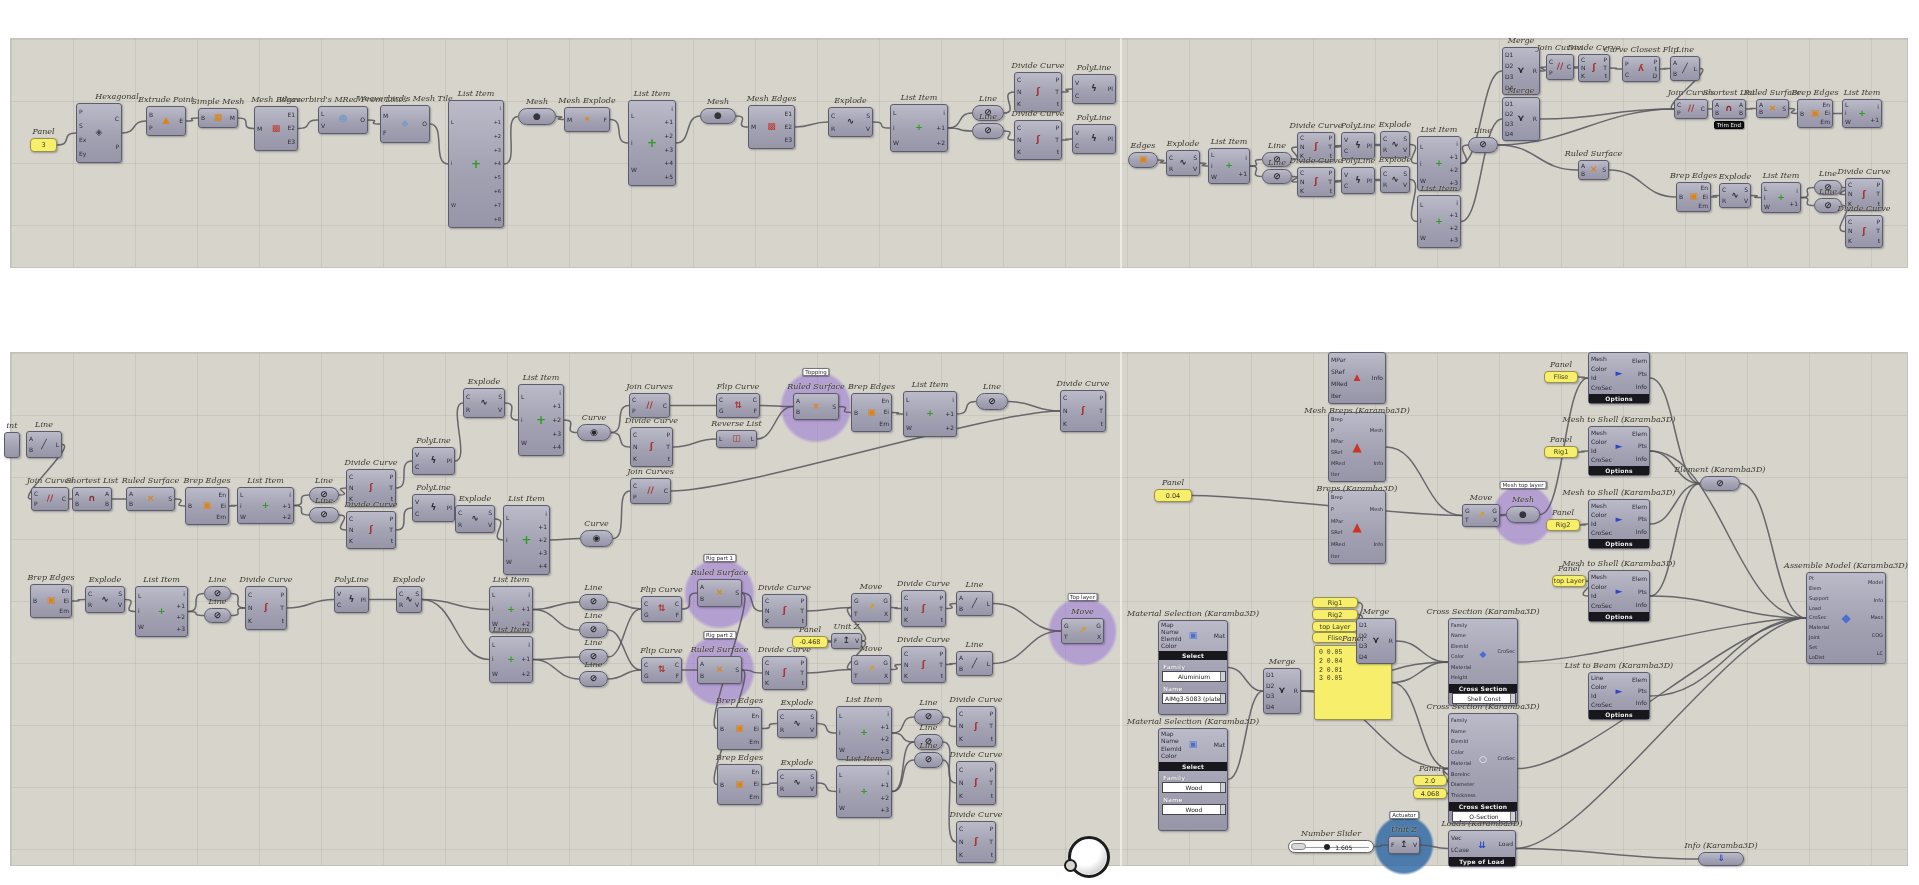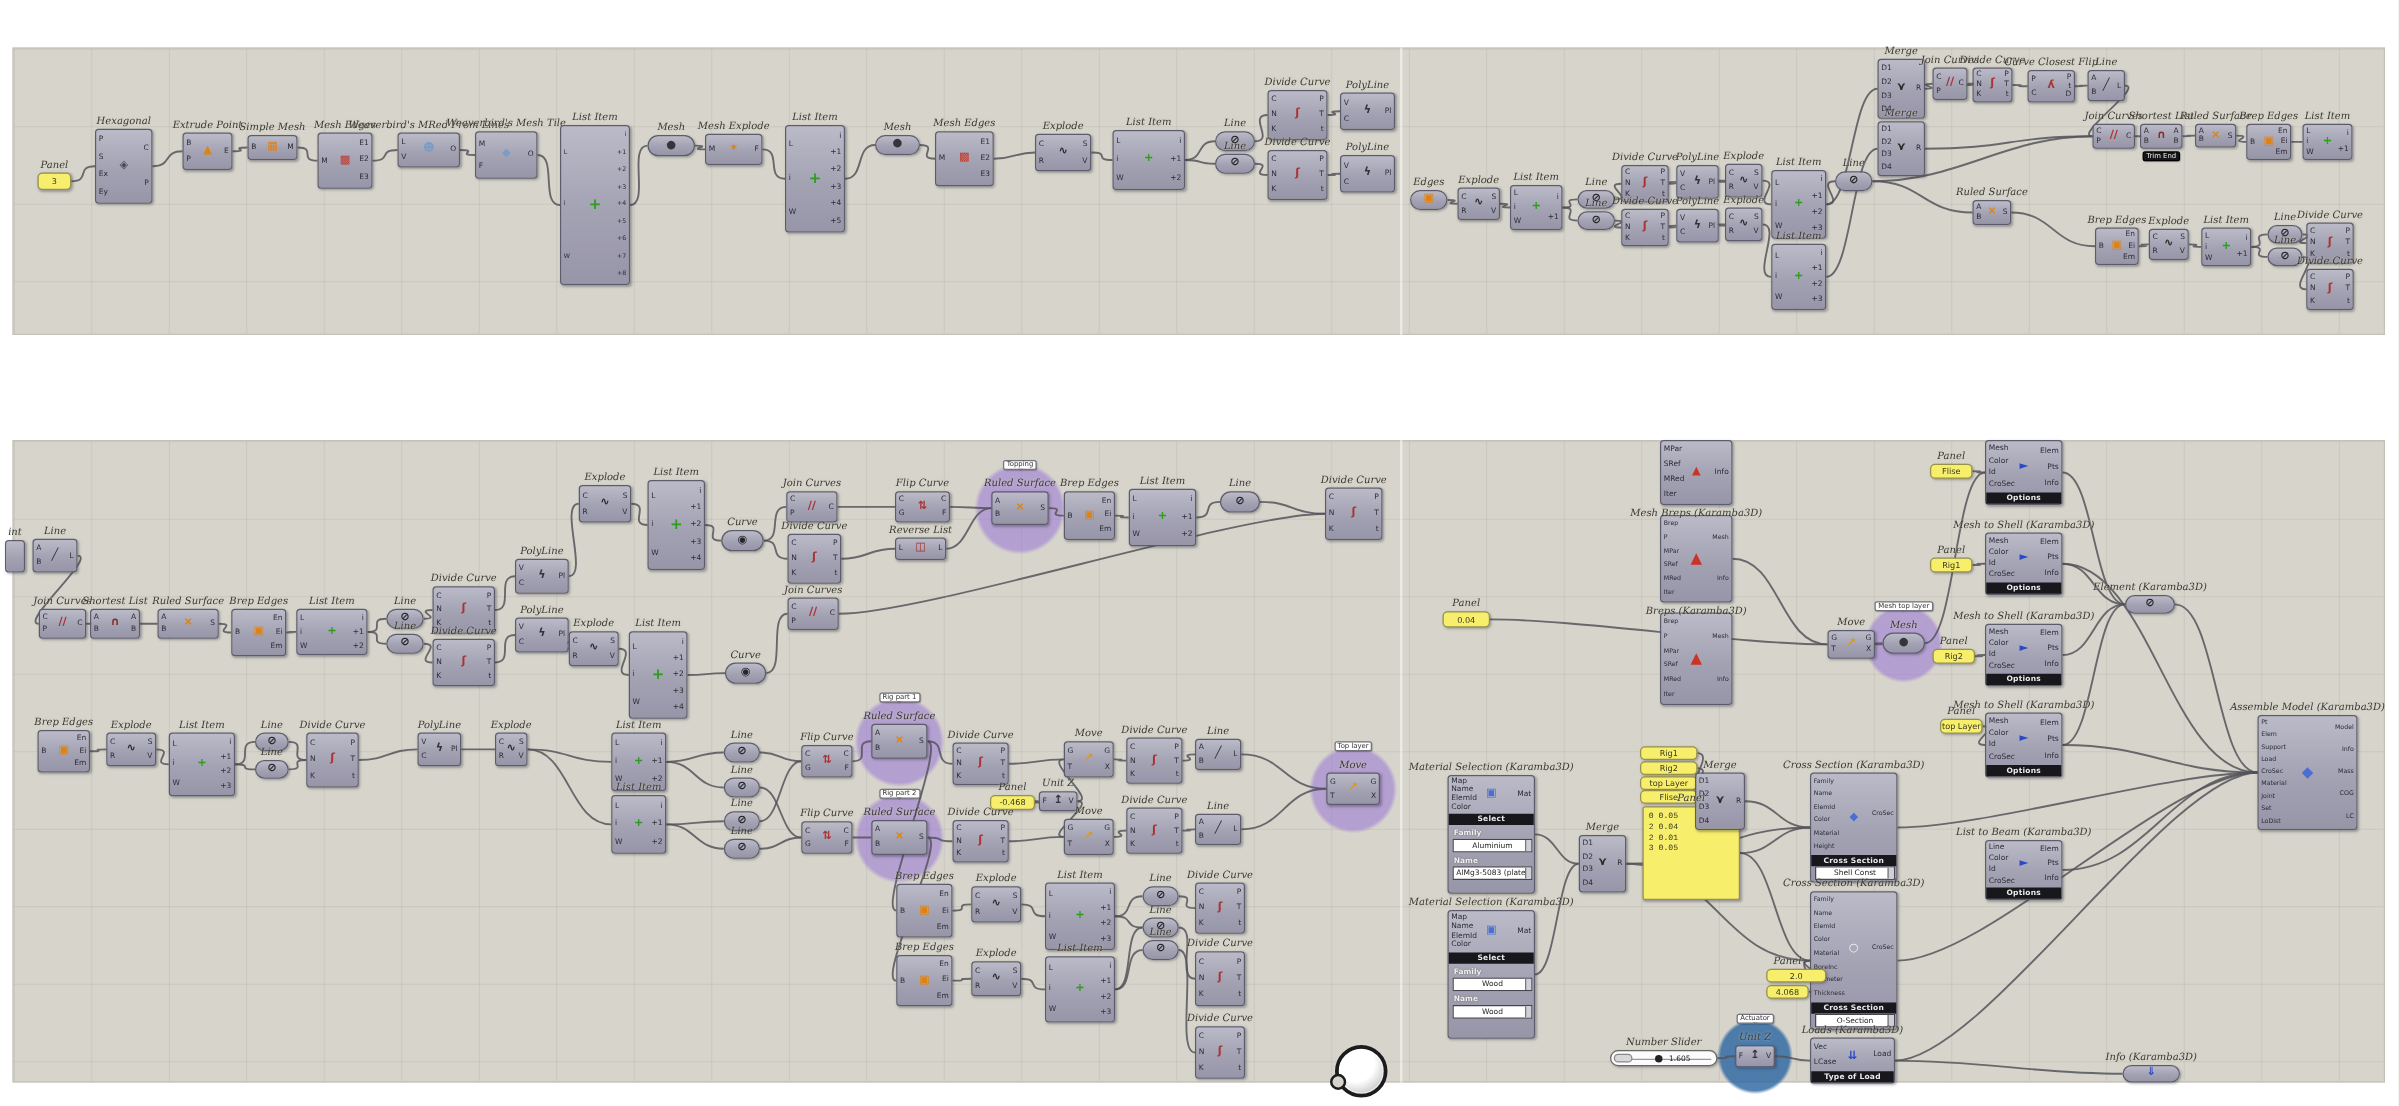--- a/index.html
+++ b/index.html
@@ -255,21 +255,21 @@
           <span>S</span>
           <span>Ex</span>
           <span>Ey</span>
         </div>
         <div class="pout">
           <span>C</span>
           <span>P</span>
         </div>
         <span class="icon" style="color: rgb(74, 72, 86);">◈</span>
       </div>
-      <div class="nlabel" style="left: 99px; top: 92px;">Hexagonal</div>
+      <div class="nlabel" style="left: 117px; top: 92px;">Hexagonal</div>
       <div class="node s" style="left: 146px; top: 106px; width: 40px; height: 30px;">
         <div class="pin">
           <span>B</span>
           <span>P</span>
         </div>
         <div class="pout">
           <span>E</span>
         </div>
         <span class="icon" style="color: rgb(224, 130, 15);">▲</span>
       </div>
@@ -1875,21 +1875,21 @@
           <span>Thickness</span>
         </div>
         <div class="pout" style="bottom: 22px;">
           <span>CroSec</span>
         </div>
         <span class="icon" style="color: rgb(242, 242, 242); top: 42%;">○</span>
         <div class="kbar" style="bottom: 12px;">Cross Section</div>
         <div class="dd" style="left: 4%; width: 92%; bottom: 1px;">O-Section</div>
       </div>
       <div class="nlabel" style="left: 1483px; top: 702px;">Cross Section (Karamba3D)</div>
-      <div class="node p" style="left: 1413px; top: 775px; width: 48px; height: 11px;">
+      <div class="node p" style="left: 1413px; top: 775px; width: 34px; height: 11px;">
         <span>2.0</span>
       </div>
       <div class="nlabel" style="left: 1430px; top: 764px;">Panel</div>
       <div class="node p" style="left: 1413px; top: 788px; width: 34px; height: 11px;">
         <span>4.068</span>
       </div>
       <div class="node S" style="left: 1288px; top: 840px; width: 86px; height: 13px;">
         <div class="strack"></div>
         <div class="sgrip"></div>
         <div class="knob" style="left: 42%;"></div>

